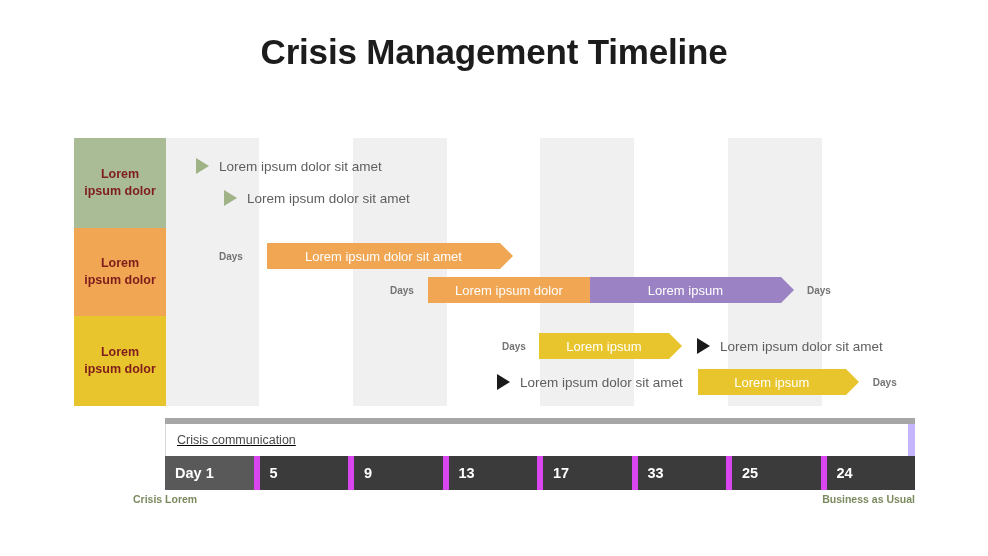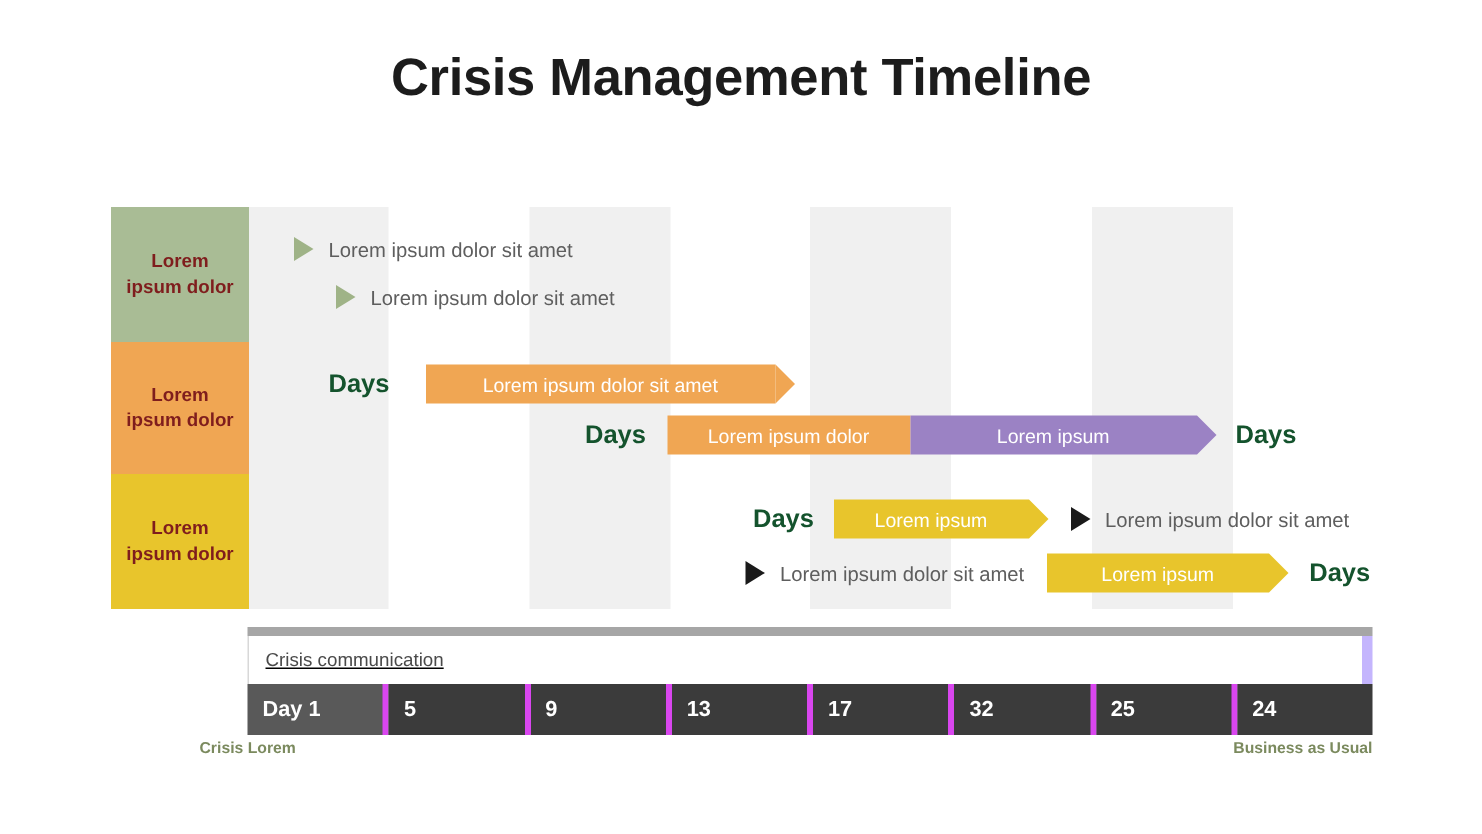--- a/index.html
+++ b/index.html
@@ -46,21 +46,21 @@
     border-left: 13px solid #9fb387;
     flex: none;
   }
   .tri.black { border-left-color: #1a1a1a; }
 
   .plain-label {
     font-size: 13.5px; color: #5e5e5e; white-space: nowrap;
   }
 
   .dayslabel {
-    font-size: 17px; font-weight: bold; color: #14532d; white-space: nowrap;
+    font-size: 10px; font-weight: bold; color: #737373; white-space: nowrap;
   }
 
   
   .bar {
     position: relative; height: 26px;
     display: flex; align-items: center; justify-content: center;
     color: #ffffff; font-size: 13px; white-space: nowrap;
   }
   .bar.tip::after {
     content: ""; position: absolute; right: -13px; top: 0;
@@ -75,21 +75,21 @@
   #axistop  { height: 6px; background: #a6a6a6; }
   #commrow  {
     height: 32px; background: #ffffff;
     border-left: 1px solid #d8d8d8; border-right: 7px solid #c4b5fd;
     display: flex; align-items: center; text-decoration: underline;
   }
   #commrow span { margin-left: 11px; font-size: 12.5px; color: #4a4a4a; }
   #cells { display: flex; height: 34px; }
   .cell {
     flex: 1; background: #3b3b3b;
-    border-right: 4px solid #d946ef;
+    border-right: 6px solid #d946ef;
     display: flex; align-items: center;
     color: #ffffff; font-size: 14.5px; font-weight: bold;
     padding-left: 10px;
   }
   .cell.first { background: #595959; }
   .cell:last-child { border-right: none; }
 
   #footlabels {
     position: absolute; left: 133px; top: 493px; width: 782px;
     display: flex; justify-content: space-between;
@@ -168,21 +168,21 @@
     <div id="axistop"></div>
     <div id="commrow">
       <span>Crisis communication</span>
     </div>
     <div id="cells">
       <div class="cell first">Day 1</div>
       <div class="cell">5</div>
       <div class="cell">9</div>
       <div class="cell">13</div>
       <div class="cell">17</div>
-      <div class="cell">32</div>
+      <div class="cell">33</div>
       <div class="cell">25</div>
       <div class="cell">24</div>
     </div>
   </div>
 
   <div id="footlabels">
     <span>Crisis Lorem</span>
     <span>Business as Usual</span>
   </div>
 

